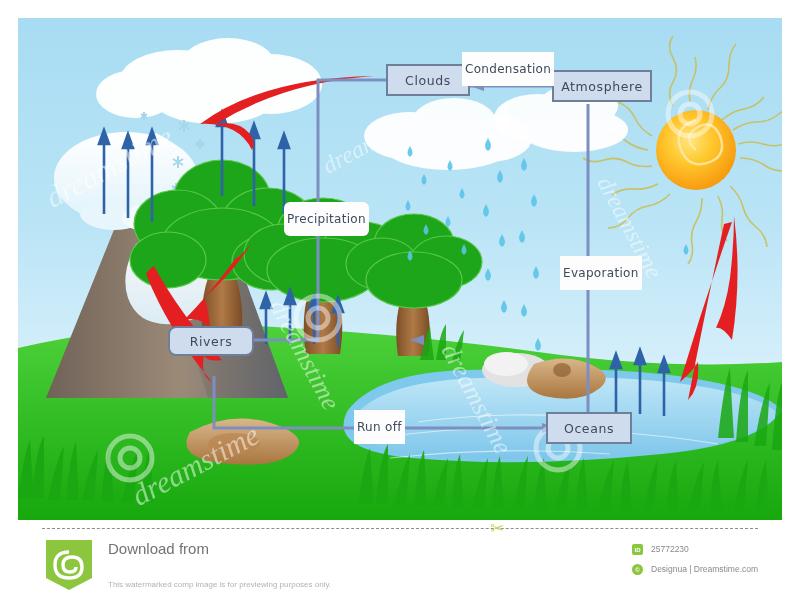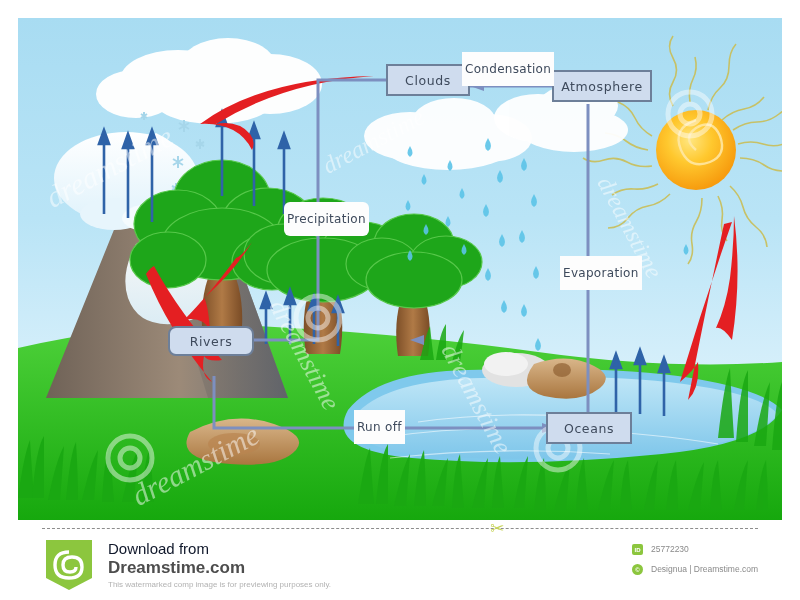--- a/index.html
+++ b/index.html
@@ -20,21 +20,21 @@
   
   .taglabel{position:absolute;background:#fdfdfd;color:#3e4a5c;font-size:12px;
             padding:10px 3px;white-space:nowrap;z-index:41;
             font-family:"DejaVu Sans",sans-serif;letter-spacing:.3px;}
 
   
   #footer{position:absolute;left:0;top:528px;width:800px;height:72px;background:#fff;}
   .cutline{position:absolute;left:42px;top:0;width:716px;height:0;
            border-top:1px dashed #8d8d8d;}
   .scissors{position:absolute;left:490px;top:-10px;font-size:17px;color:#c8d45a;}
-  .dl-text{position:absolute;left:108px;top:12px;font-size:15px;color:#0f172a;
+  .dl-text{position:absolute;left:108px;top:12px;font-size:15px;color:#737373;
            font-family:"Liberation Sans",sans-serif;}
   .dl-brand{position:absolute;left:108px;top:30px;font-size:17px;color:#4d4d4d;
             font-weight:bold;font-family:"Liberation Sans",sans-serif;}
   .dl-note{position:absolute;left:108px;top:52px;font-size:8px;color:#b2b2b2;
            font-family:"Liberation Sans",sans-serif;}
   .badge{position:absolute;width:11px;height:11px;background:#8cc63e;border-radius:2px;
          color:#fff;font-size:6px;display:flex;align-items:center;justify-content:center;
          font-family:"Liberation Sans",sans-serif;font-weight:bold;}
   .meta{position:absolute;font-size:8.5px;color:#8a8a8a;font-family:"Liberation Sans",sans-serif;}
   .wm{position:absolute;color:rgba(255,255,255,.5);font-family:"Liberation Serif",serif;
@@ -427,21 +427,20 @@
   <div id="footer">
     <div class="cutline"></div>
     <div class="scissors">✂</div>
 
     <svg class="abs" style="left:42px;top:10px;width:54px;height:54px;" viewBox="0 0 54 54">
       <path d="M4 2 H50 V40 L27 52 L4 40 Z" fill="#8cc63e"></path>
       <path d="M27 14 q-14 0-14 13 q0 13 14 13 q13 0 13-11 q0-10-10-10 q-9 0-9 8 q0 7 7 7 q6 0 6-5" fill="none" stroke="#ffffff" stroke-width="3.4"></path>
     </svg>
 
     <div class="dl-text">Download from</div>
-    <div class="dl-brand">Dreamstime.com</div>
     <div class="dl-note">This watermarked comp image is for previewing purposes only.</div>
 
     <div class="badge" style="left:632px;top:16px;">ID</div>
     <div class="meta" style="left:651px;top:16px;">25772230</div>
 
     <div class="badge" style="left:632px;top:36px;border-radius:50%;">©</div>
     <div class="meta" style="left:651px;top:36px;">Designua | Dreamstime.com</div>
   </div>
 </div>
 

